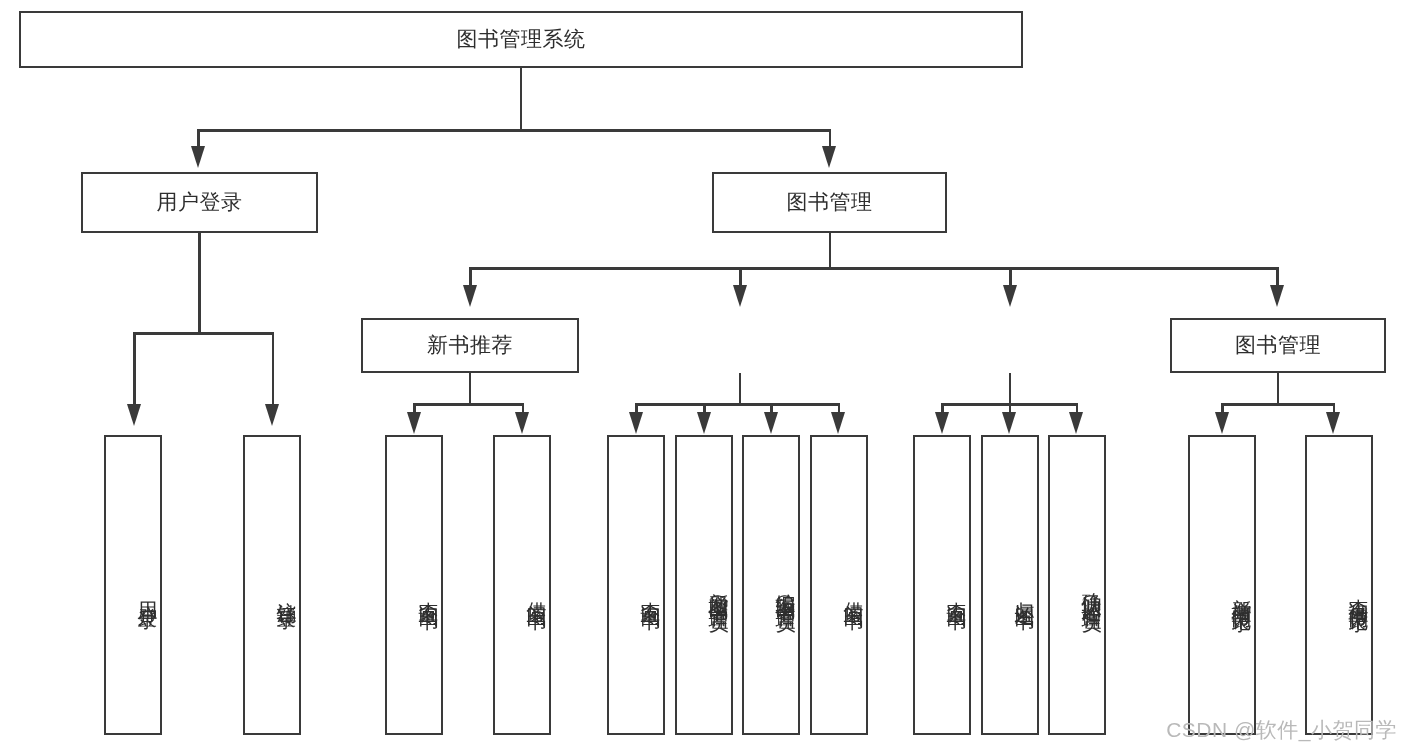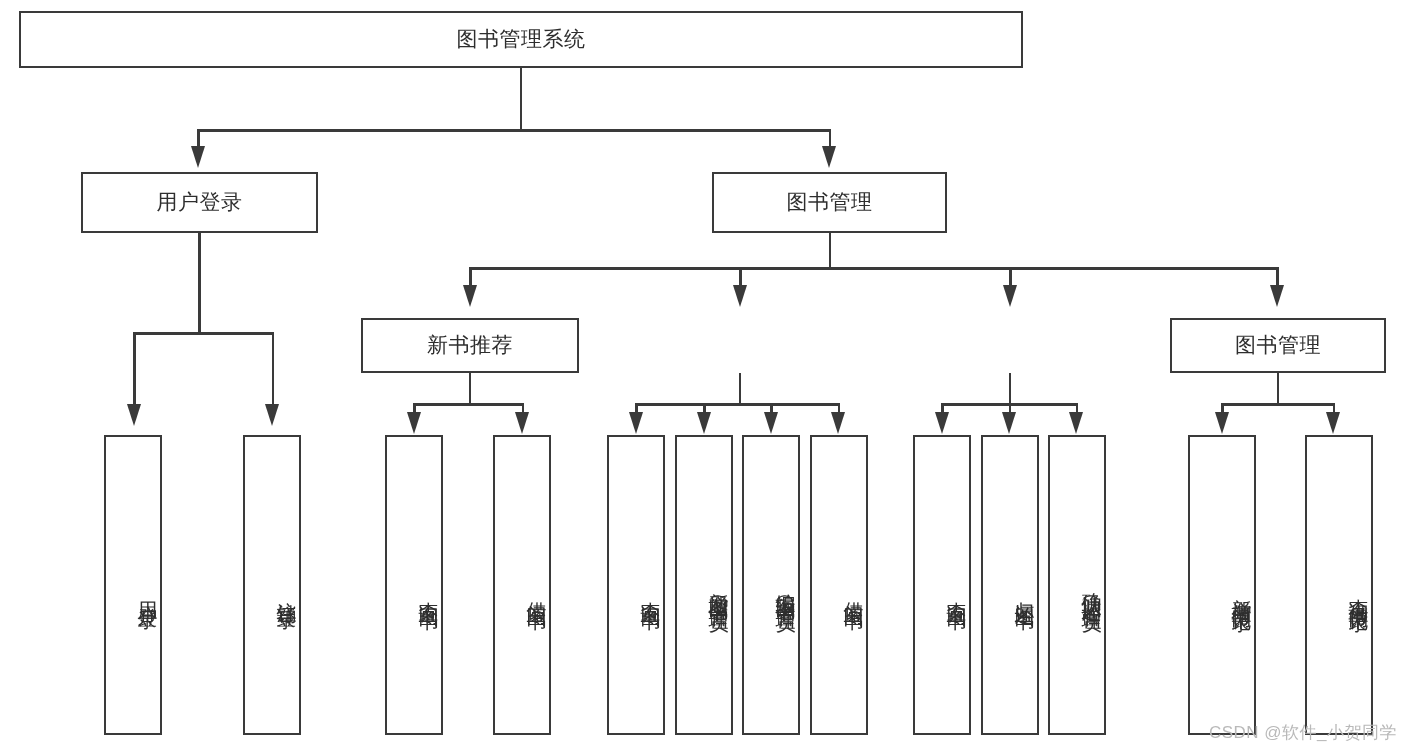--- a/index.html
+++ b/index.html
@@ -57,21 +57,21 @@
     width:0;height:0;
     border-left:7.5px solid transparent;
     border-right:7.5px solid transparent;
     border-top:22px solid #3a3a3a;
   }
   
   #watermark{
     position:absolute;
     right:8px;
     bottom:3px;
-    font-size:17px;
+    font-size:21px;
     color:#b9b9b9;
     letter-spacing:0.5px;
     white-space:nowrap;
     pointer-events:none;
     user-select:none;
   }
 </style>
 </head>
 <body>
 

